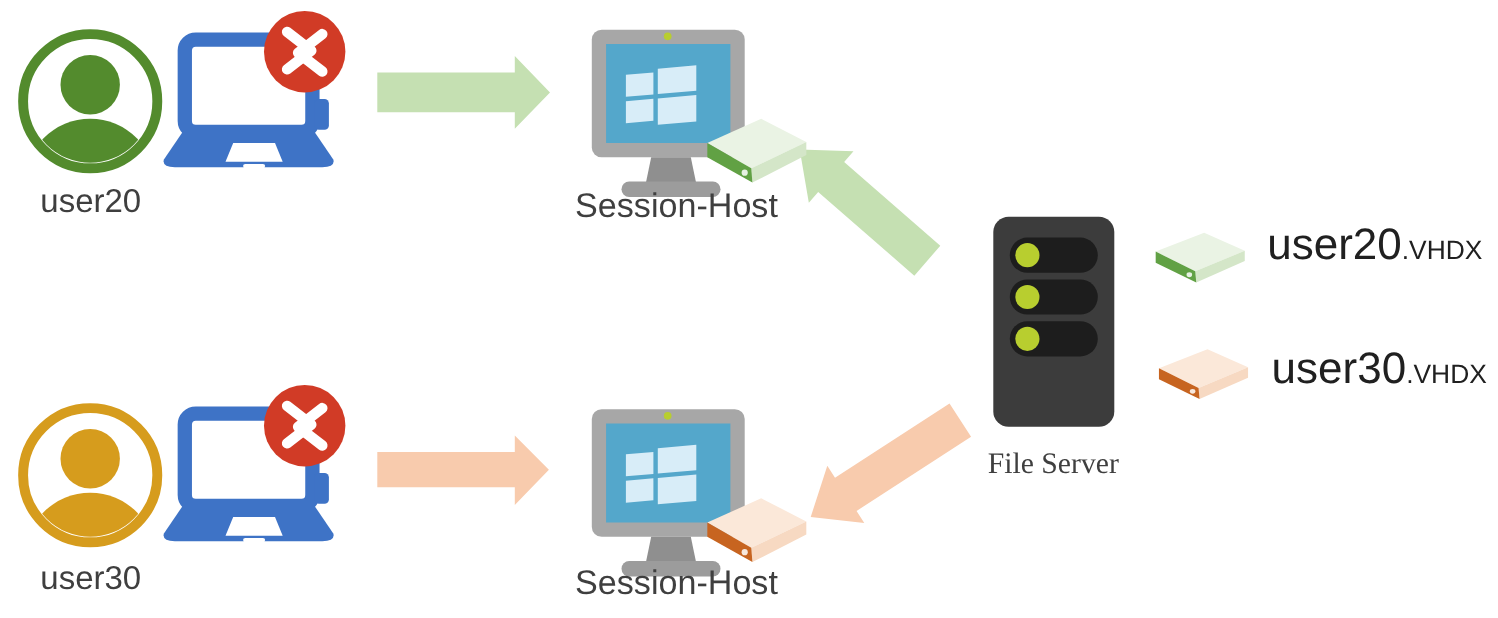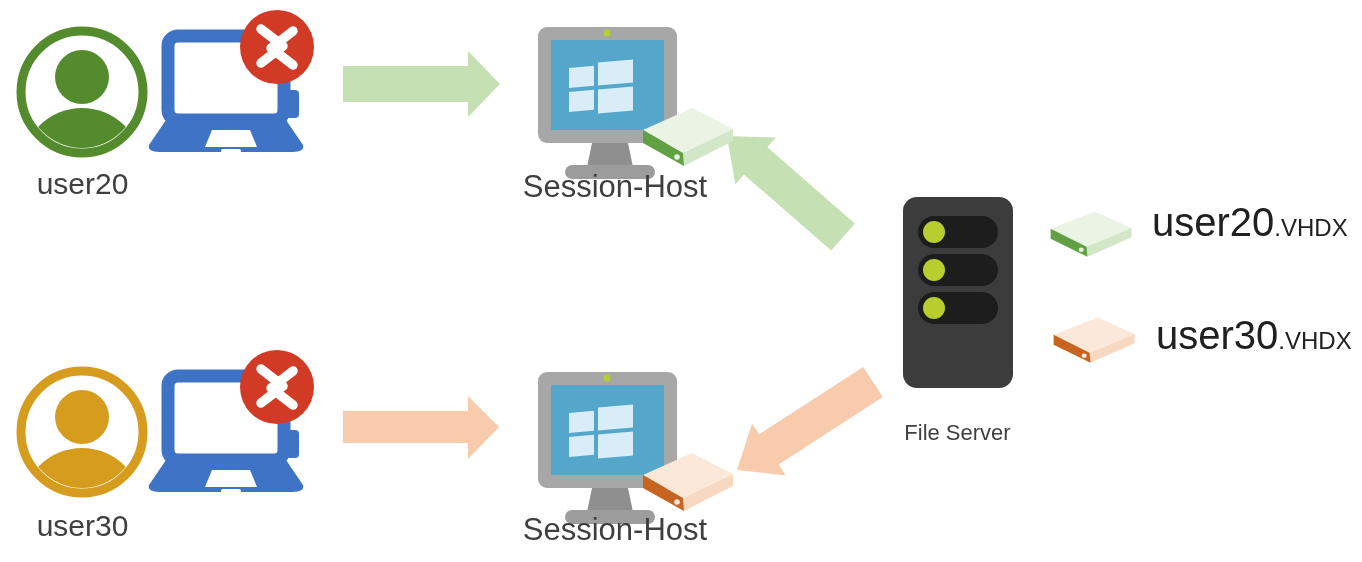--- a/index.html
+++ b/index.html
@@ -107,21 +107,21 @@
     <use href="#disk" transform="translate(1038,210) scale(0.9,0.78)" style="--dt:var(--disk-green-top,#eaf3e4);--ds:var(--disk-green-side,#d4e6c8);--df:var(--disk-green-front,#61a144)"></use>
     <use href="#disk" transform="translate(1041,316) scale(0.9,0.78)" style="--dt:var(--disk-orange-top,#fbe8d9);--ds:var(--disk-orange-side,#f7d9c2);--df:var(--disk-orange-front,#c76420)"></use>
   </svg>
 
   <div class="label lbl-center" style="left:25px;top:168px;width:115px;font-size:30px;">user20</div>
   <div class="label lbl-center" style="left:25px;top:510px;width:115px;font-size:30px;">user30</div>
 
   <div class="label lbl-center" style="left:520px;top:171px;width:190px;font-size:31px;">Session-Host</div>
   <div class="label lbl-center" style="left:520px;top:514px;width:190px;font-size:31px;">Session-Host</div>
 
-  <div class="label lbl-center" style="left:880px;top:421px;width:155px;font-size:22px;">File Server</div>
+  <div class="label lbl-center" style="left:880px;top:407px;width:155px;font-size:27px;font-family:Liberation Serif, serif;">File Server</div>
 
   <div class="label vhdx" style="left:1152px;top:201px;">
     <span>user20</span><span class="ext">.VHDX</span>
   </div>
   <div class="label vhdx" style="left:1156px;top:314px;">
     <span>user30</span><span class="ext">.VHDX</span>
   </div>
 
 </div>
 

